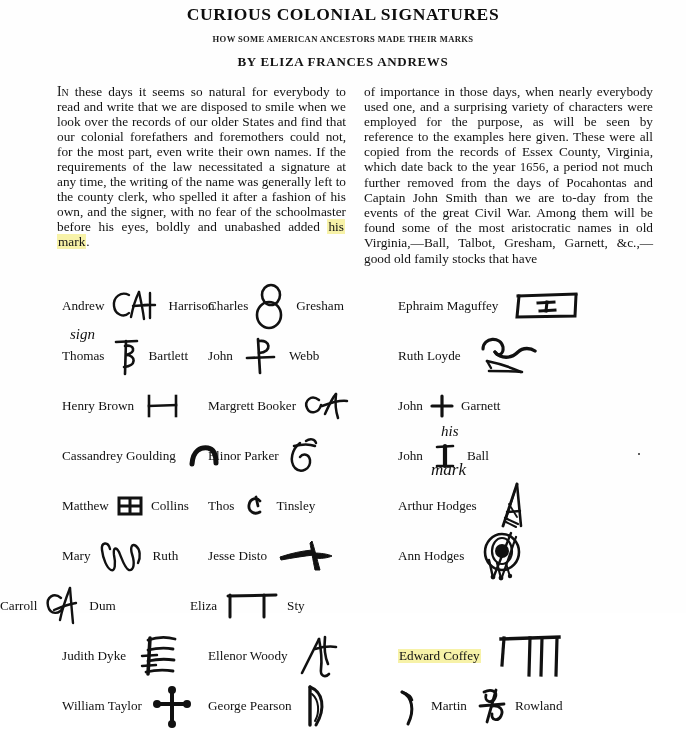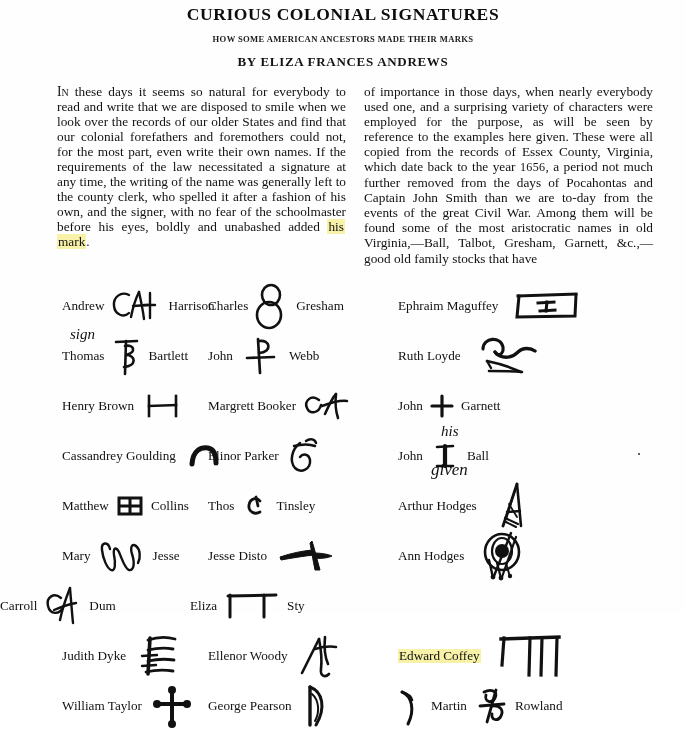--- a/index.html
+++ b/index.html
@@ -328,21 +328,21 @@
               <g fill="none" stroke="#111" stroke-width="2.5" stroke-linecap="round">
             <path d="M20 4 C24 1 29 2 30 6"></path>
             <path d="M8 9 C16 7 24 7 29 9"></path>
             <path d="M14 6 C6 12 3 24 9 31 C15 37 25 32 24 23 C23 17 17 16 14 20"></path>
           </g>
             </svg>
         </span>
       </div>
       <div class="sigcell c3">
         <span class="anno" style="left:43px; top:-7px;">his</span>
-        <span class="anno" style="left:33px; top:30px; font-size:17px;">given</span>
+        <span class="anno" style="left:33px; top:30px; font-size:17px;">mark</span>
         <span class="nm">John</span>
         <span class="gap-m"></span>
         <span class="mark">
           <svg width="22" height="30" viewBox="0 0 22 30">
               <g fill="none" stroke="#111" stroke-linecap="round">
             <path d="M3 6 L19 5" stroke-width="2.6"></path>
             <path d="M11 5 L11 25" stroke-width="4.2"></path>
             <path d="M3 25 L19 25" stroke-width="2.6"></path>
           </g>
             </svg>
@@ -408,21 +408,21 @@
         <span class="gap-s"></span>
         <span class="mark">
           <svg width="48" height="38" viewBox="0 0 48 38">
               <g fill="none" stroke="#111" stroke-width="2.4" stroke-linecap="round">
             <path d="M12 12 C10 4 3 5 4 13 C5 22 9 31 13 33 C17 35 18 27 16 18 C15 11 18 9 21 15 C24 22 27 32 31 33 C36 34 37 26 34 17 C32 10 34 6 38 9"></path>
             <path d="M38 9 C42 12 43 20 40 26"></path>
           </g>
             </svg>
         </span>
         <span class="gap-s"></span>
-        <span class="nm">Jesse</span>
+        <span class="nm">Ruth</span>
       </div>
       <div class="sigcell c2">
         <span class="nm">Jesse Disto</span>
         <span class="gap-m"></span>
         <span class="mark">
           <svg width="56" height="34" viewBox="0 0 56 34">
               <g fill="#111" stroke="#111">
             <path d="M2 18 C14 14 24 12 34 11 L36 16 C26 17 14 19 3 21 Z" stroke-width="1"></path>
             <path d="M34 2 C36 8 39 20 42 31 L37 31 C35 21 33 10 32 4 Z" stroke-width="1"></path>
             <path d="M36 14 C42 14 50 15 54 17 C50 19 42 20 36 19 Z" stroke-width="1"></path>

